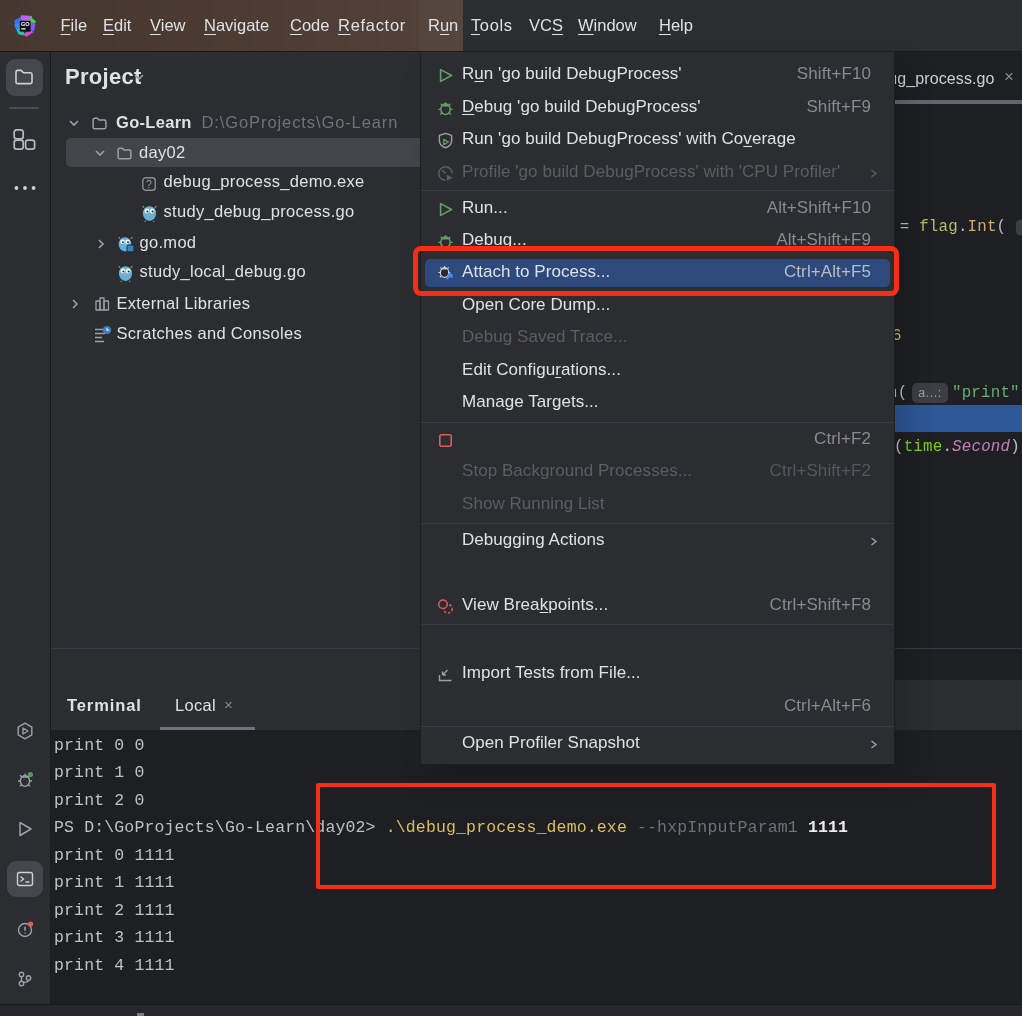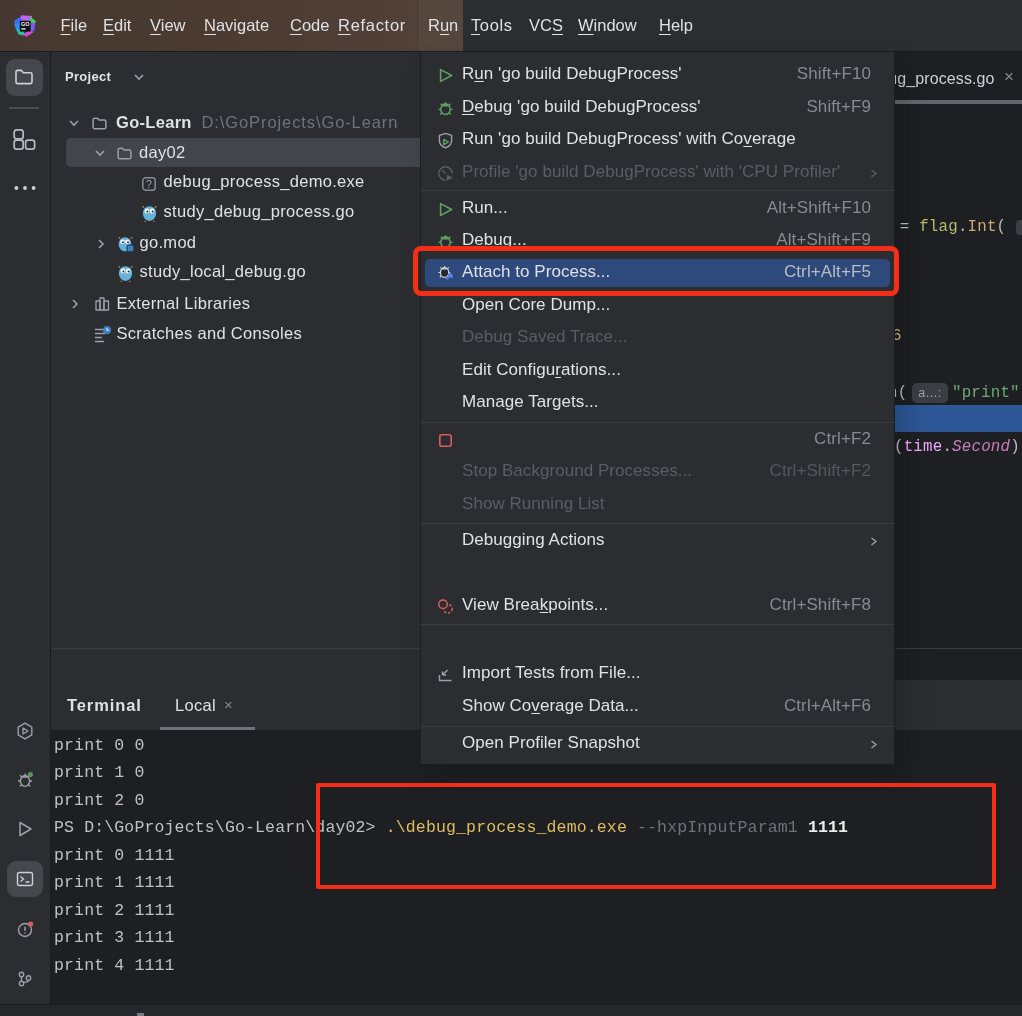--- a/index.html
+++ b/index.html
@@ -66,27 +66,27 @@
     <div class="ptxt" style="left:118.6px;top:15.5px;color:#ced0d6;letter-spacing:0.1px;font-size:16px">study_debug_process.go</div>
     <div class="ptxt" style="left:309px;top:14px;color:#868a91;font-size:17px">×</div>
     <div id="tabuline"></div>
     <div class="code" style="left:204.8px;top:161.5px;color:#bcbec4">= <span style="color:#b9bc6e">flag</span>.<span style="color:#d0ab71">Int</span>(</div>
     <div style="position:absolute;left:321px;top:168px;width:14px;height:15px;background:#3c3e43;border-radius:4px 0 0 4px"></div>
     <div class="code" style="left:197px;top:270.5px;color:#d5b778">6</div>
     <div class="code" style="left:193px;top:327.5px;color:#bcbec4">h(</div>
     <div style="position:absolute;left:217px;top:331px;width:35.5px;height:20px;background:#3c3e43;border-radius:5px;color:#9da0a8;font-size:12.5px;line-height:20px;text-align:center;font-family:'Liberation Sans',sans-serif">a…:</div>
     <div class="code" style="left:257px;top:327.5px;color:#6aab73">"print"</div>
     <div id="execline"></div>
-    <div class="code" style="left:199px;top:381.5px;color:#bcbec4">(<span style="color:#f0abfc">time</span>.<span style="color:#c77dbb;font-style:italic">Second</span>)</div>
+    <div class="code" style="left:199px;top:381.5px;color:#bcbec4">(<span style="color:#84cc16">time</span>.<span style="color:#c77dbb;font-style:italic">Second</span>)</div>
     <div style="position:absolute;left:0;top:596px;width:327px;height:1px;background:#393b40"></div>
     <div style="position:absolute;left:0;top:628px;width:327px;height:50px;background:#2b2d30"></div>
   </div>
 
   <div id="project">
-    <div class="ptxt" style="left:14px;top:13.5px;font-weight:bold;font-size:13px">Project</div>
+    <div class="ptxt" style="left:14px;top:13.5px;font-weight:bold;font-size:22px">Project</div>
     <svg class="abs" style="left:82px;top:21px" width="12" height="8" viewBox="0 0 12 8">
         <polyline points="2,2 6,6 10,2" fill="none" stroke="#9da0a8" stroke-width="1.6"></polyline>
       </svg>
     <div id="sel-day02"></div>
 
     <svg class="abs" style="left:17px;top:67px" width="12" height="8" viewBox="0 0 12 8">
         <polyline points="2,2 6,6 10,2" fill="none" stroke="#9da0a8" stroke-width="1.6"></polyline>
       </svg>
     <svg class="abs" style="left:40px;top:62.5px" width="17" height="17" viewBox="0 0 16 16">
         <path d="M2 4.5 C2 3.7 2.6 3 3.5 3 H6 L7.6 4.7 H12.5 C13.4 4.7 14 5.4 14 6.2 V11.5 C14 12.3 13.4 13 12.5 13 H3.5 C2.6 13 2 12.3 2 11.5 Z" fill="none" stroke="#9da0a8" stroke-width="1.4"></path>
@@ -382,21 +382,20 @@
     </div>
     <div class="msep" style="top:572px"></div>
     <div class="mrow" style="top:606px">
       <svg class="micon" viewBox="0 0 17 17">
           <path d="M2.5 9 V14.5 H14.5" fill="none" stroke="#9da0a8" stroke-width="1.4"></path>
           <path d="M10.5 4 L5.5 9 M5.5 9 V5.4 M5.5 9 H9.1" stroke="#9da0a8" stroke-width="1.4" fill="none"></path>
         </svg>
       <div class="mlabel">Import Tests from File...</div>
     </div>
     <div class="mrow" style="top:639px">
-      <div class="mlabel">Show Co<u>v</u>erage Data...</div>
         <div class="mshort">Ctrl+Alt+F6</div>
     </div>
     <div class="msep" style="top:673.5px"></div>
     <div class="mrow" style="top:676px">
       <div class="mlabel">Open Profiler Snapshot</div>
       <svg class="marrow" viewBox="0 0 9 9">
           <polyline points="2.5,1 7,4.5 2.5,8" fill="none" stroke="#9da0a8" stroke-width="1.4"></polyline>
         </svg>
     </div>
   </div>

